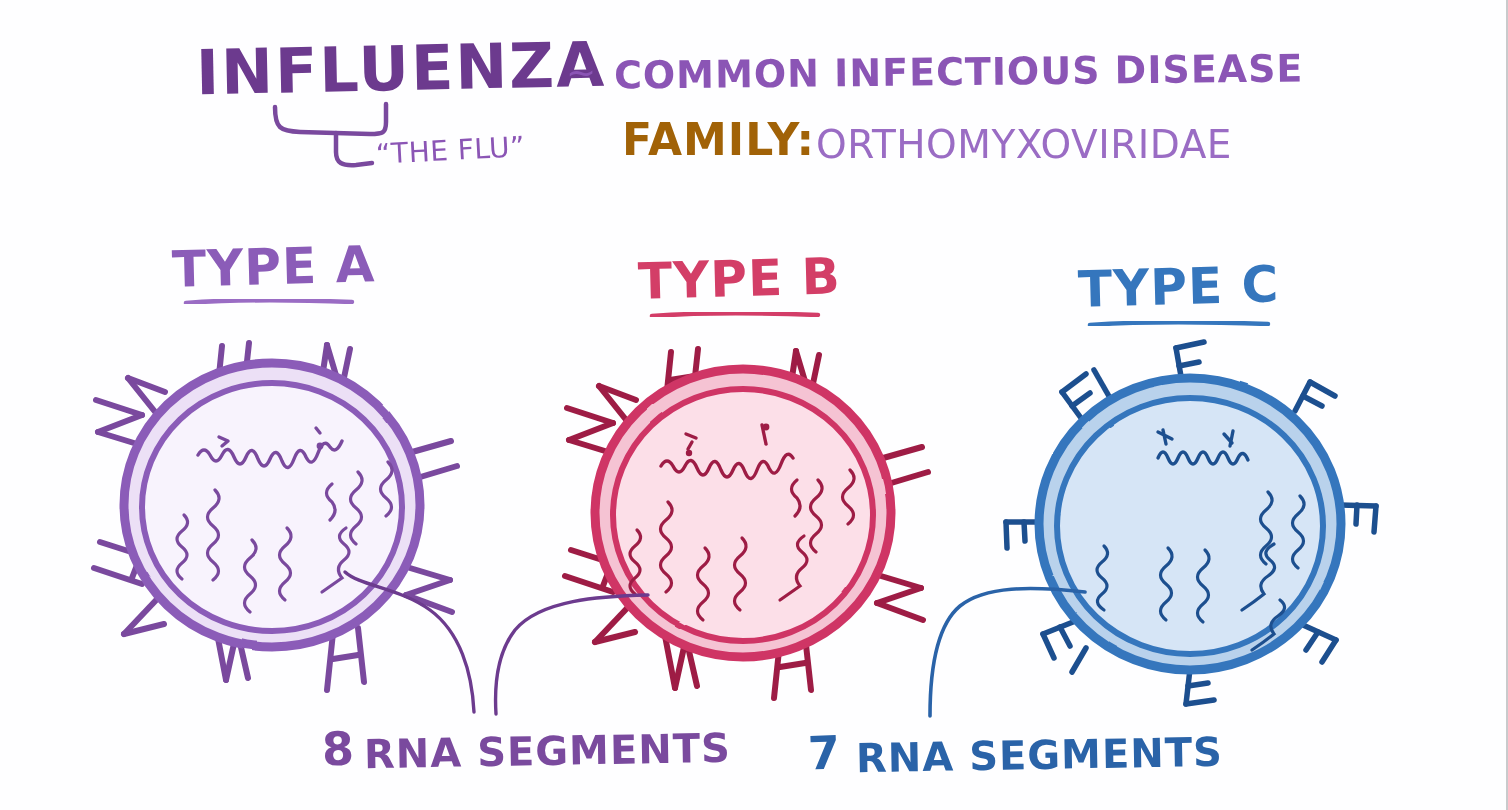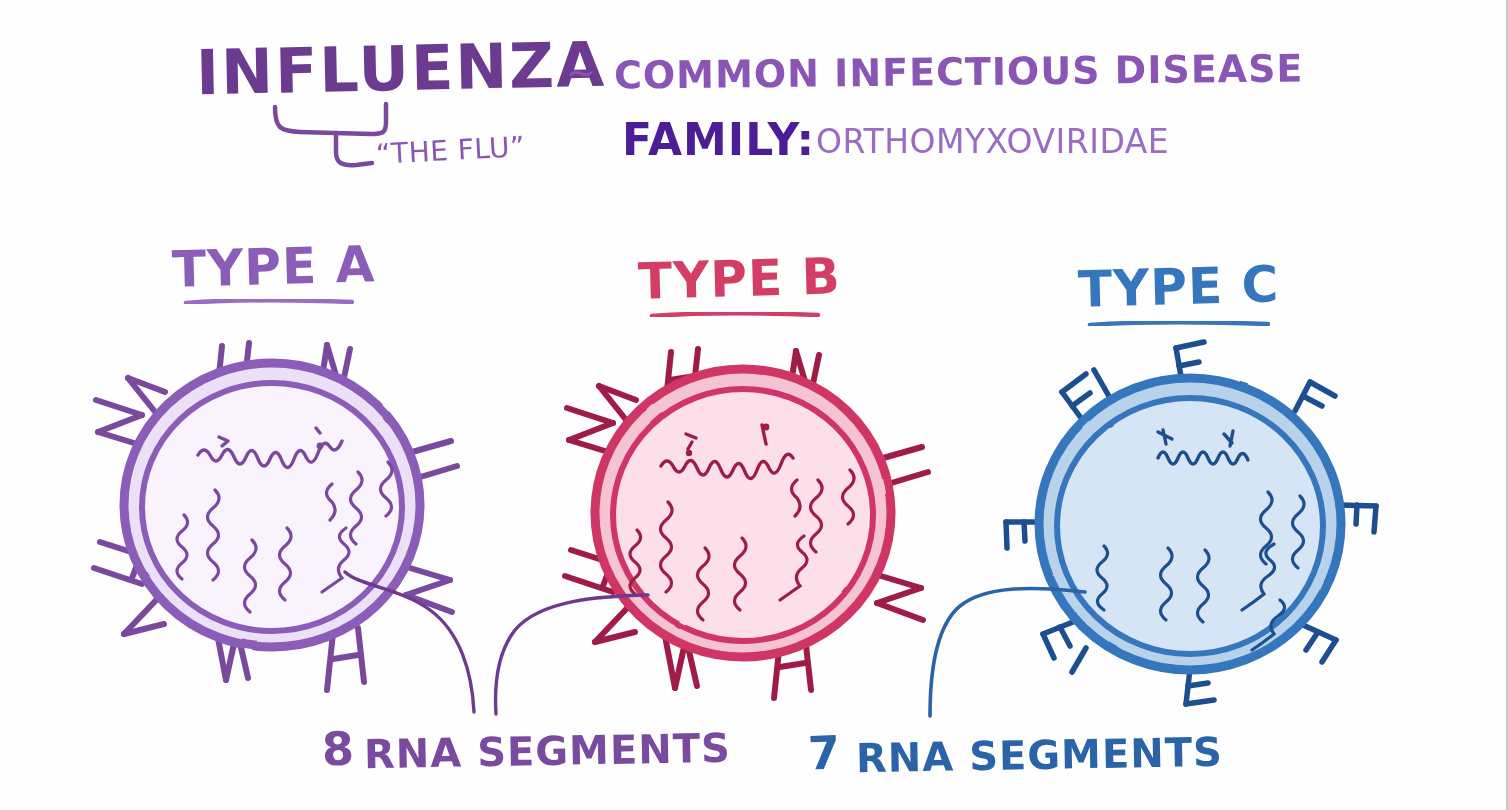--- a/index.html
+++ b/index.html
@@ -315,23 +315,23 @@
       <path d="M1085,592 C1030,586 985,586 960,606 C936,626 930,672 930,716" fill="none" stroke="#2a63a8" stroke-width="3.6" stroke-linecap="round"></path>
     </g>
   </svg>
 
   <div class="txt hand" style="left:196px; top:32px; font-size:62px; color:#6c3a8e; letter-spacing:2px; transform:rotate(-1.2deg); font-variant:small-caps;">INFLUENZA</div>
 
   <div class="txt hand" style="left:566px; top:52px; font-size:36px; color:#8b55b5; font-weight:normal;">~</div>
 
   <div class="txt hand" style="left:614px; top:50px; font-size:38px; color:#8b55b5; letter-spacing:1px; transform:rotate(-0.6deg); font-variant:small-caps;">COMMON INFECTIOUS DISEASE</div>
 
-  <div class="txt hand" style="left:622px; top:114px; font-size:44px; color:#4c1d95; letter-spacing:1px; font-variant:small-caps;">FAMILY:</div>
-
-  <div class="txt hand" style="left:816px; top:122px; font-size:33px; color:#9a6cc4; font-weight:normal; letter-spacing:0.5px; font-variant:small-caps;">ORTHOMYXOVIRIDAE</div>
+  <div class="txt hand" style="left:622px; top:114px; font-size:44px; color:#a16207; letter-spacing:1px; font-variant:small-caps;">FAMILY:</div>
+
+  <div class="txt hand" style="left:816px; top:122px; font-size:39px; color:#9a6cc4; font-weight:normal; letter-spacing:0.5px; font-variant:small-caps;">ORTHOMYXOVIRIDAE</div>
 
   <div class="txt hand" style="left:376px; top:134px; font-size:28px; color:#8b55b5; font-weight:normal; transform:rotate(-3deg); font-variant:small-caps;">“THE FLU”</div>
 
   <div class="txt hand" style="left:172px; top:238px; font-size:50px; color:#8b5cb8; letter-spacing:1px; transform:rotate(-1.5deg); font-variant:small-caps;">TYPE A</div>
 
   <div class="txt hand" style="left:638px; top:250px; font-size:50px; color:#d33e67; letter-spacing:1px; transform:rotate(-1.5deg); font-variant:small-caps;">TYPE B</div>
 
   <div class="txt hand" style="left:1078px; top:258px; font-size:50px; color:#3576bd; letter-spacing:1px; transform:rotate(-1.5deg); font-variant:small-caps;">TYPE C</div>
 
   <div class="txt hand" style="left:322px; top:722px; font-size:46px; color:#7a4a9e; transform:rotate(-2deg);">8</div>

